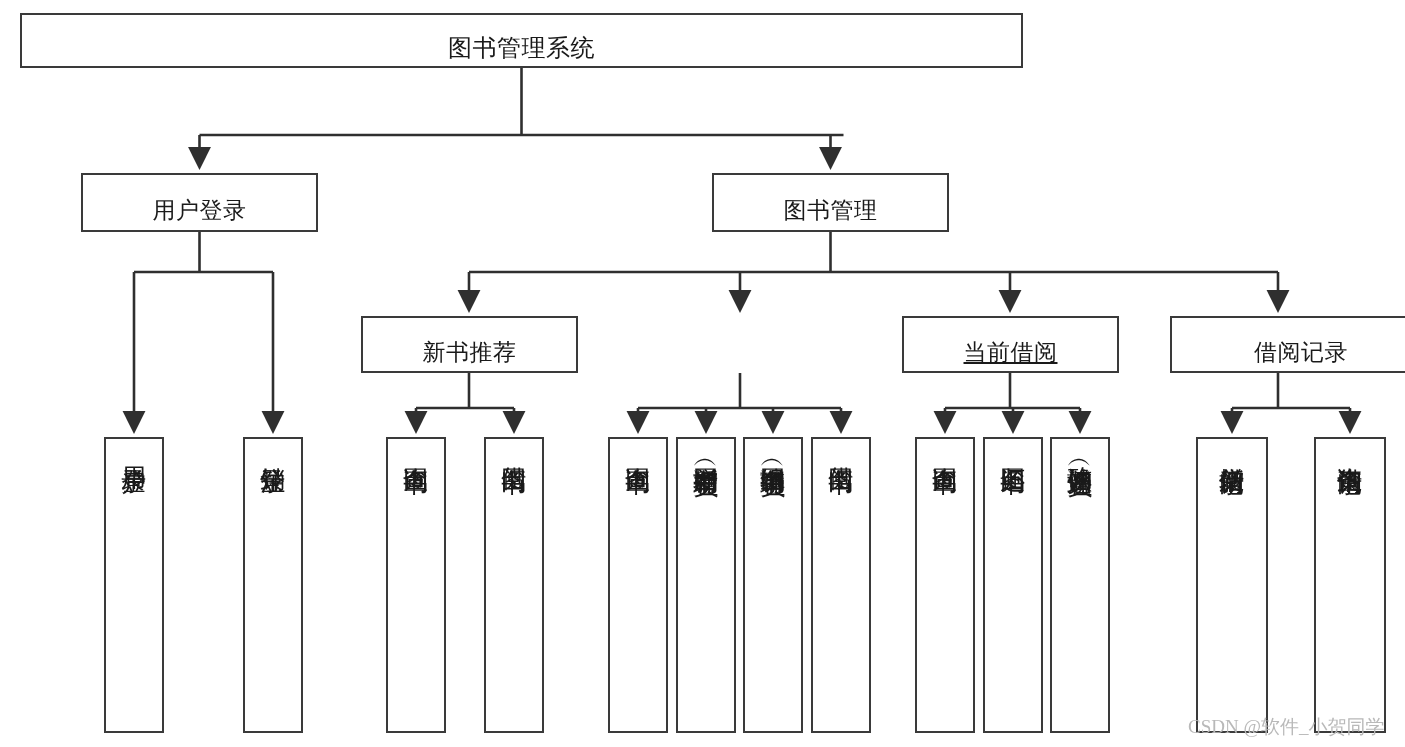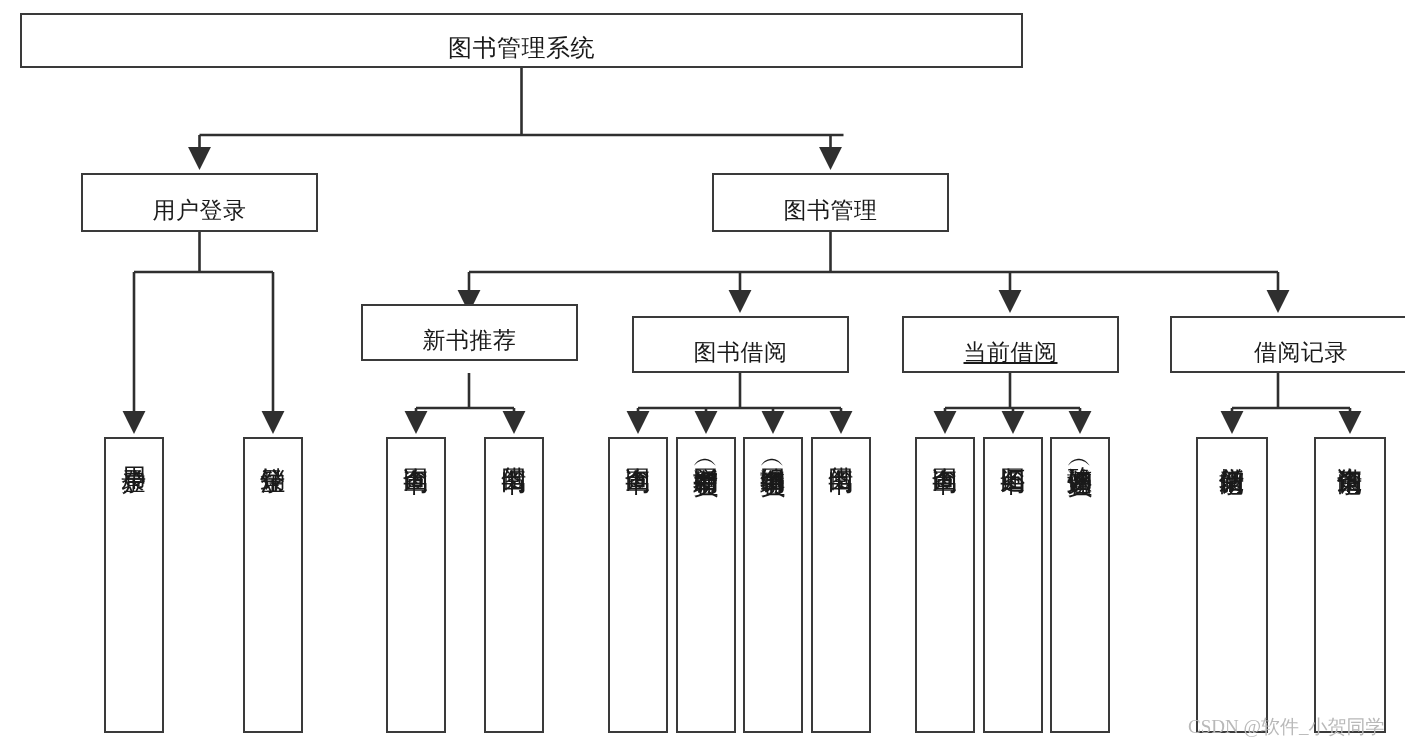--- a/index.html
+++ b/index.html
@@ -137,25 +137,22 @@
     <span class="label">图书管理系统</span>
   </div>
 
   <div class="node h" style="left:81px; top:173px; width:237px; height:59px;">
     <span class="label">用户登录</span>
   </div>
   <div class="node h" style="left:712px; top:173px; width:237px; height:59px;">
     <span class="label">图书管理</span>
   </div>
 
-  <div class="node h" style="left:361px; top:304px; width:217px; height:57px;">
+  <div class="node h" style="left:361px; top:316px; width:217px; height:57px;">
     <span class="label">新书推荐</span>
-  </div>
-  <div class="node h" style="left:632px; top:316px; width:217px; height:57px;">
-    <span class="label">图书借阅</span>
   </div>
   <div class="node h" style="left:902px; top:316px; width:217px; height:57px;text-decoration:underline;">
     <span class="label">当前借阅</span>
   </div>
   <div class="node h" style="left:1170px; top:316px; width:262px; height:57px;">
     <span class="label">借阅记录</span>
   </div>
 
   <div class="node v" style="left:104px; top:437px; width:60px; height:296px;">
     <span class="label">用户登录</span>

